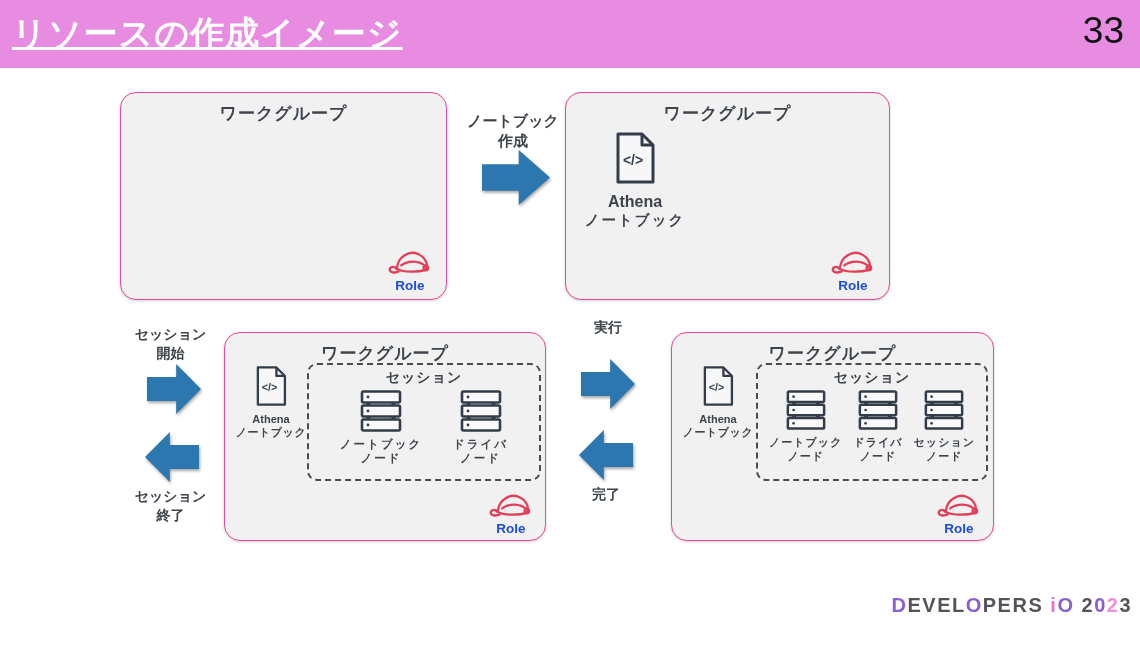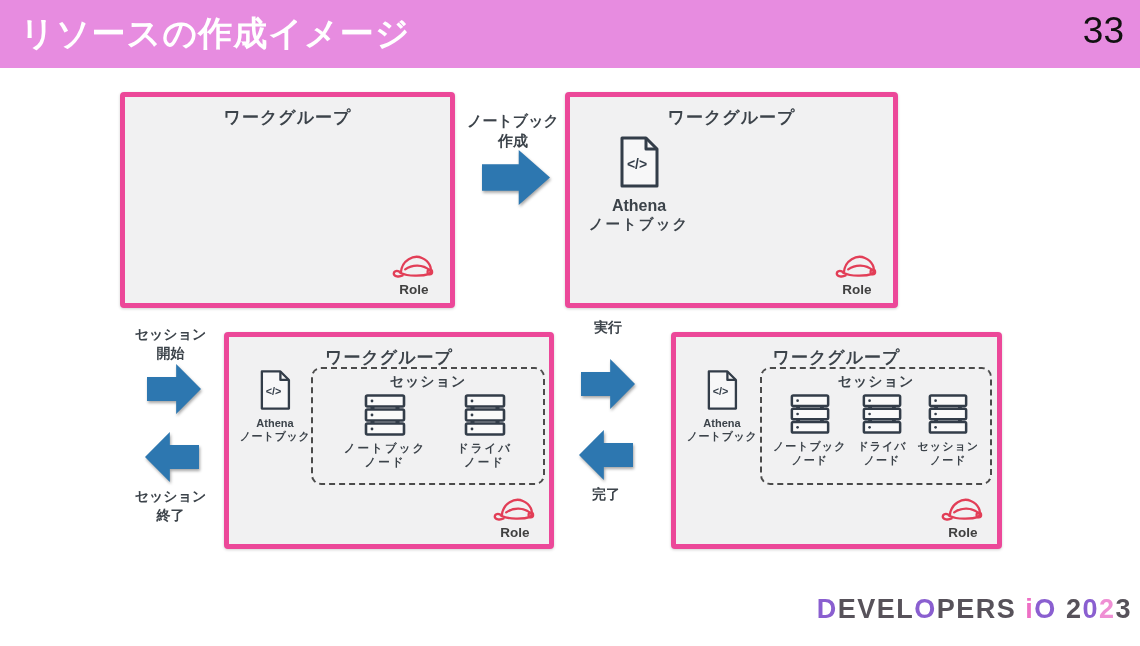--- a/index.html
+++ b/index.html
@@ -6,36 +6,36 @@
   .slide {
     position:relative; width:1140px; height:646px; overflow:hidden;
     background:#ffffff; font-family:"Liberation Sans","DejaVu Sans",sans-serif;
   }
   
   .header {
     position:absolute; left:0; top:0; width:1140px; height:68px;
     background:#e78ce0; display:flex; align-items:center;
   }
   .header-title {
-    margin-left:20px; color:#ffffff; font-size:34px; font-weight:bold; letter-spacing:1px;
+    margin-left:12px; color:#ffffff; font-size:34px; font-weight:bold; letter-spacing:1px;text-decoration:underline;
   }
   .page-number {
     position:absolute; right:16px; top:10px; color:#111111; font-size:37px; font-weight:500;
   }
   
   .wg {
-    position:absolute; background:#f1f1f2; border:5px solid #ec4899; border-radius:4px;
+    position:absolute; background:#f1f1f2; border:1px solid #ec4899; border-radius:16px;
     box-shadow:0 1px 3px rgba(0,0,0,0.18);
   }
   .wg-title {
     position:absolute; top:9px; left:0; right:0; text-align:center;
     font-size:17px; font-weight:bold; color:#3c434a; letter-spacing:1px;
   }
   .role-block { position:absolute; display:flex; flex-direction:column; align-items:center; }
-  .role-label { font-size:13.5px; font-weight:bold; color:#404040; margin-top:1px; }
+  .role-label { font-size:13.5px; font-weight:bold; color:#1d4ed8; margin-top:1px; }
   
   .nb-block { position:absolute; text-align:center; }
   .nb-name { font-weight:bold; color:#3c434a; }
   .nb-sub  { font-weight:bold; color:#3c434a; white-space:nowrap; }
   .nb-lg .nb-name { font-size:16px; margin-top:4px; }
   .nb-lg .nb-sub  { font-size:14.5px; letter-spacing:2px; }
   .nb-sm .nb-name { font-size:11px; margin-top:2px; }
   .nb-sm .nb-sub  { font-size:11px; letter-spacing:0.5px; }
   
   .session {
@@ -52,21 +52,21 @@
   .arrow { width:100%; height:100%; background:#2d77b0; }
   .arrow.dir-right { clip-path:polygon(0% 26%, 54% 26%, 54% 0%, 100% 50%, 54% 100%, 54% 74%, 0% 74%); }
   .arrow.dir-left  { clip-path:polygon(100% 26%, 46% 26%, 46% 0%, 0% 50%, 46% 100%, 46% 74%, 100% 74%); }
   .arrow-label {
     position:absolute; text-align:center; font-weight:bold; color:#3c434a;
     font-size:15px; line-height:20px; white-space:nowrap;
   }
   .arrow-label.sm { font-size:14px; line-height:19px; }
   
   .logo {
-    position:absolute; right:8px; top:594px; font-size:27px; font-weight:bold; letter-spacing:1.5px;
+    position:absolute; right:8px; top:594px; font-size:20px; font-weight:bold; letter-spacing:1.5px;
   }
 </style>
 </head>
 <body>
 
 <div class="slide">
 
   <div class="header">
     <div class="header-title">リソースの作成イメージ</div>
     <div class="page-number">33</div>

